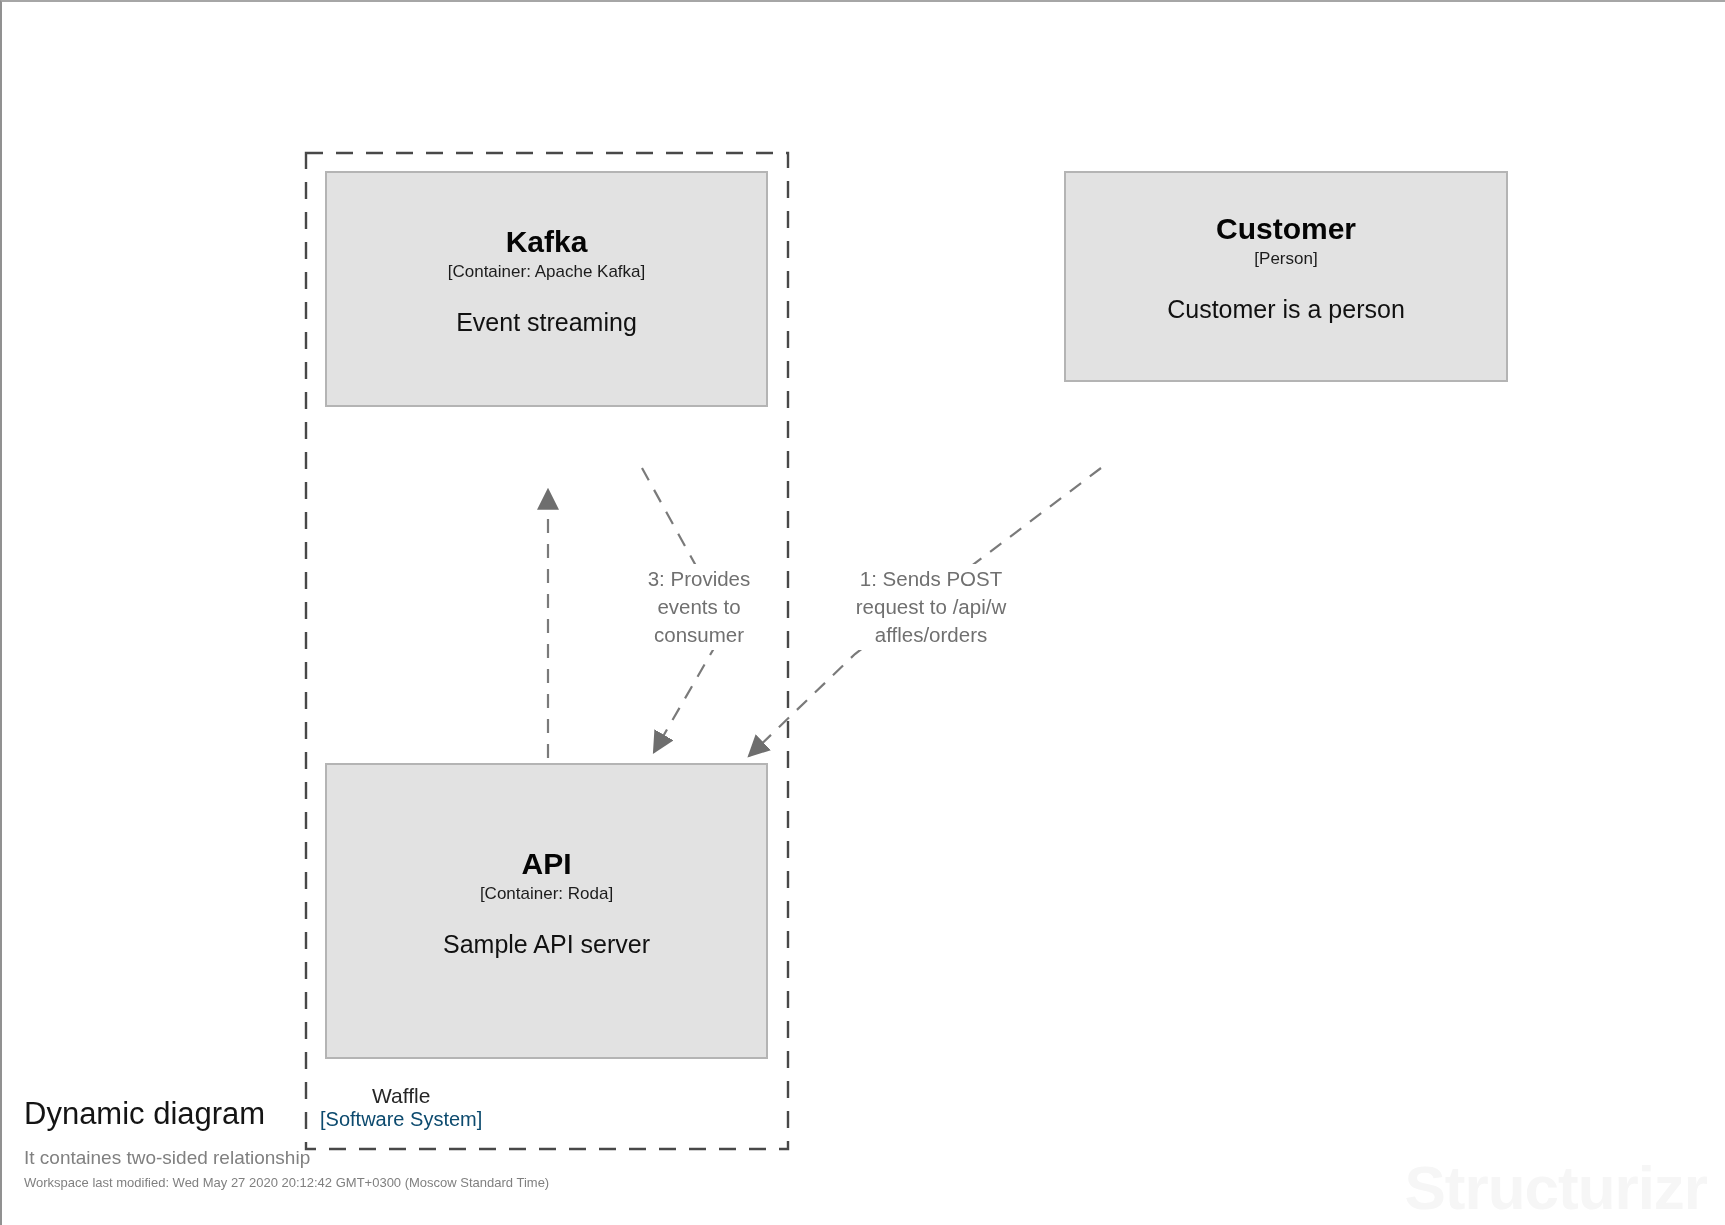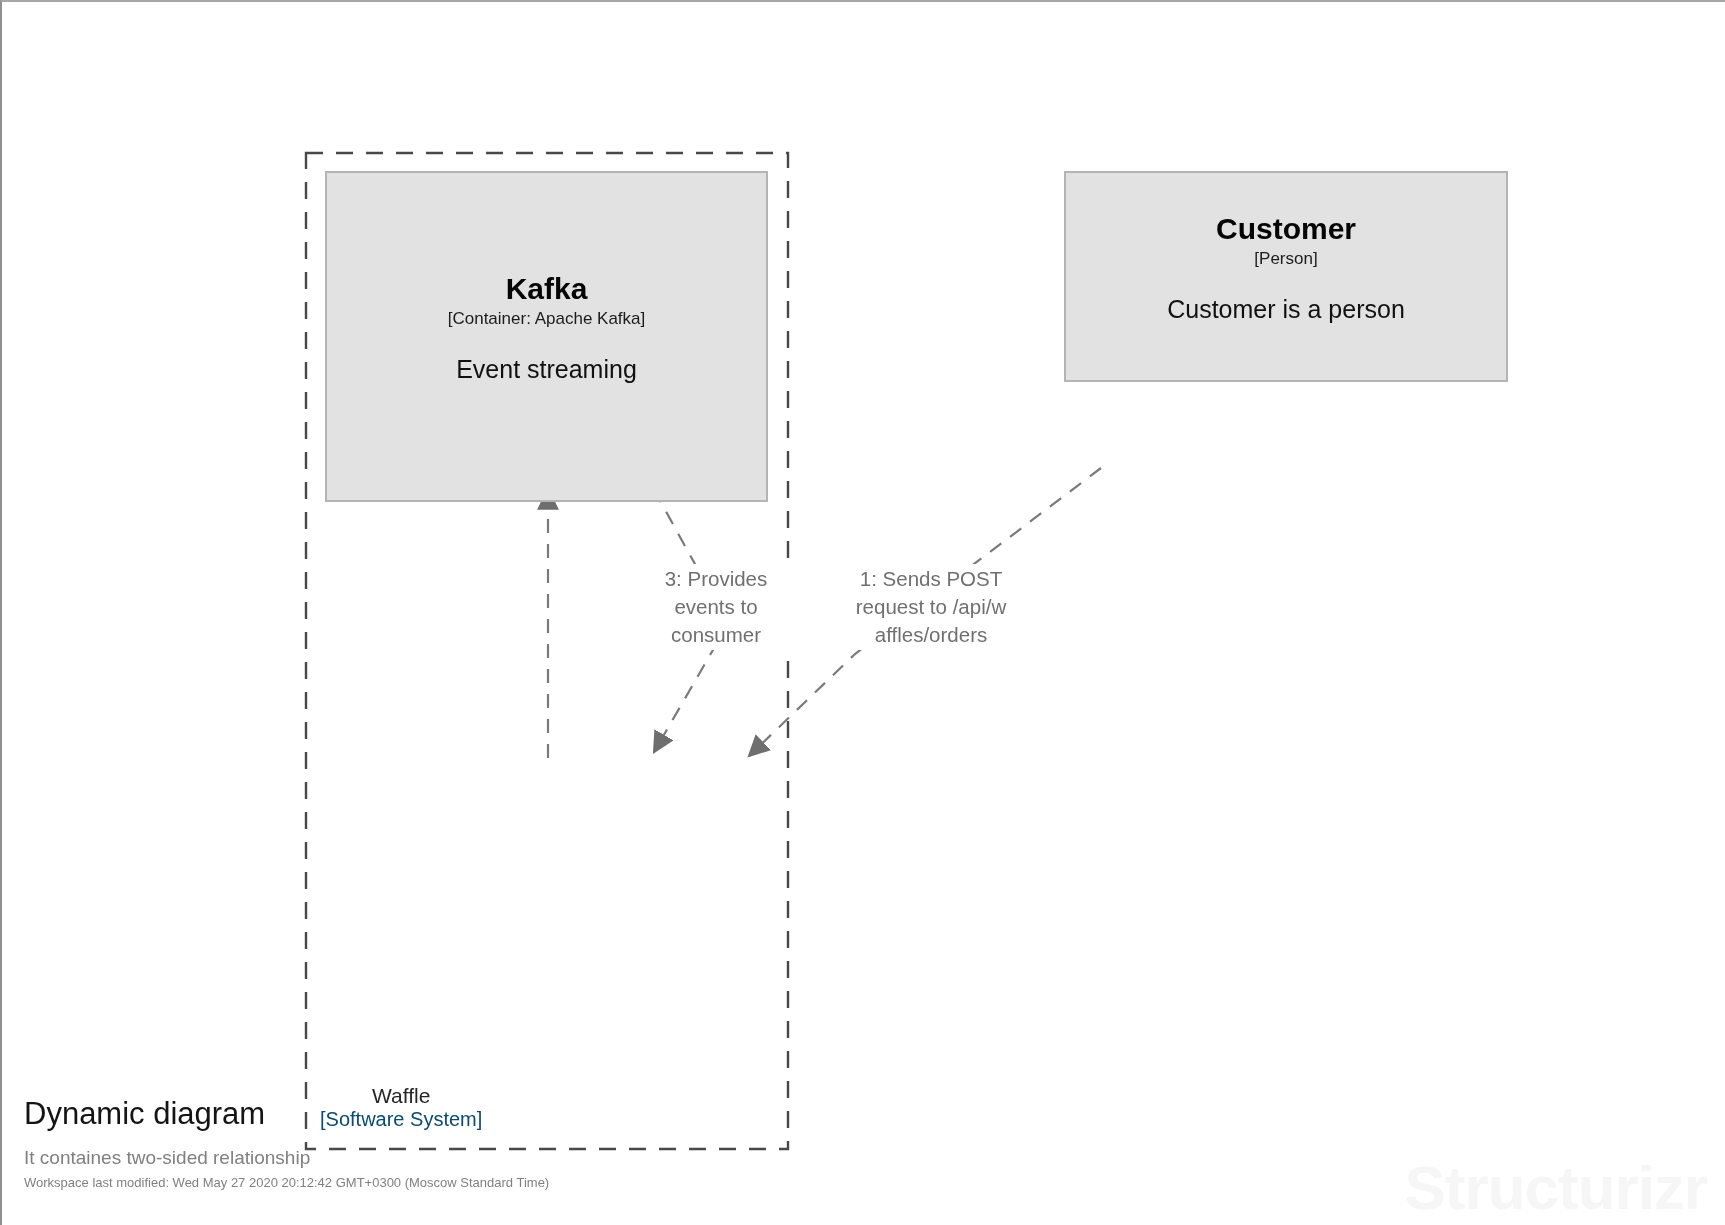--- a/index.html
+++ b/index.html
@@ -75,45 +75,52 @@
 
     <rect x="304" y="151" width="482" height="996" fill="none" stroke="#484848" stroke-width="2.4" stroke-dasharray="17 13"></rect>
 
     <path d="M 1099,466 L 853,652 L 747,754" fill="none" stroke="#7a7a7a" stroke-width="2.2" stroke-dasharray="14 11" marker-end="url(#arrow)"></path>
 
     <path d="M 546,756 L 546,488" fill="none" stroke="#7a7a7a" stroke-width="2.2" stroke-dasharray="14 11" marker-end="url(#arrow)"></path>
 
     <path d="M 640,466 L 726,622 L 652,750" fill="none" stroke="#7a7a7a" stroke-width="2.2" stroke-dasharray="14 11" marker-end="url(#arrow)"></path>
   </svg>
 
-  <div class="element" style="left:323px;top:169px;width:443px;height:331px">
+  <div class="element" style="left:323px;top:169px;width:443px;height:236px">
     <div class="inner">
       <div class="el-name">Kafka</div>
       <div class="el-meta">[Container: Apache Kafka]</div>
       <div class="el-desc">Event streaming</div>
     </div>
   </div>
 
+  <div class="element" style="left:323px;top:761px;width:443px;height:296px">
+    <div class="inner">
+      <div class="el-name">API</div>
+      <div class="el-meta">[Container: Roda]</div>
+      <div class="el-desc">Sample API server</div>
+    </div>
+  </div>
 
   <div class="element" style="left:1062px;top:169px;width:444px;height:211px">
     <div class="inner">
       <div class="el-name">Customer</div>
       <div class="el-meta">[Person]</div>
       <div class="el-desc">Customer is a person</div>
     </div>
   </div>
 
   <div class="rel-label" style="left:820px;top:562px;width:210px">
     <div>1: Sends POST</div>
     <div>request to /api/w</div>
     <div>affles/orders</div>
   </div>
 
 
-  <div class="rel-label" style="left:635px;top:562px;width:150px">
+  <div class="rel-label" style="left:618px;top:562px;width:150px">
     <div>3: Provides</div>
     <div>events to</div>
     <div>consumer</div>
   </div>
 
   <div class="boundary-label">
     <div class="boundary-name">Waffle</div>
     <div class="boundary-meta">[Software System]</div>
   </div>
 

